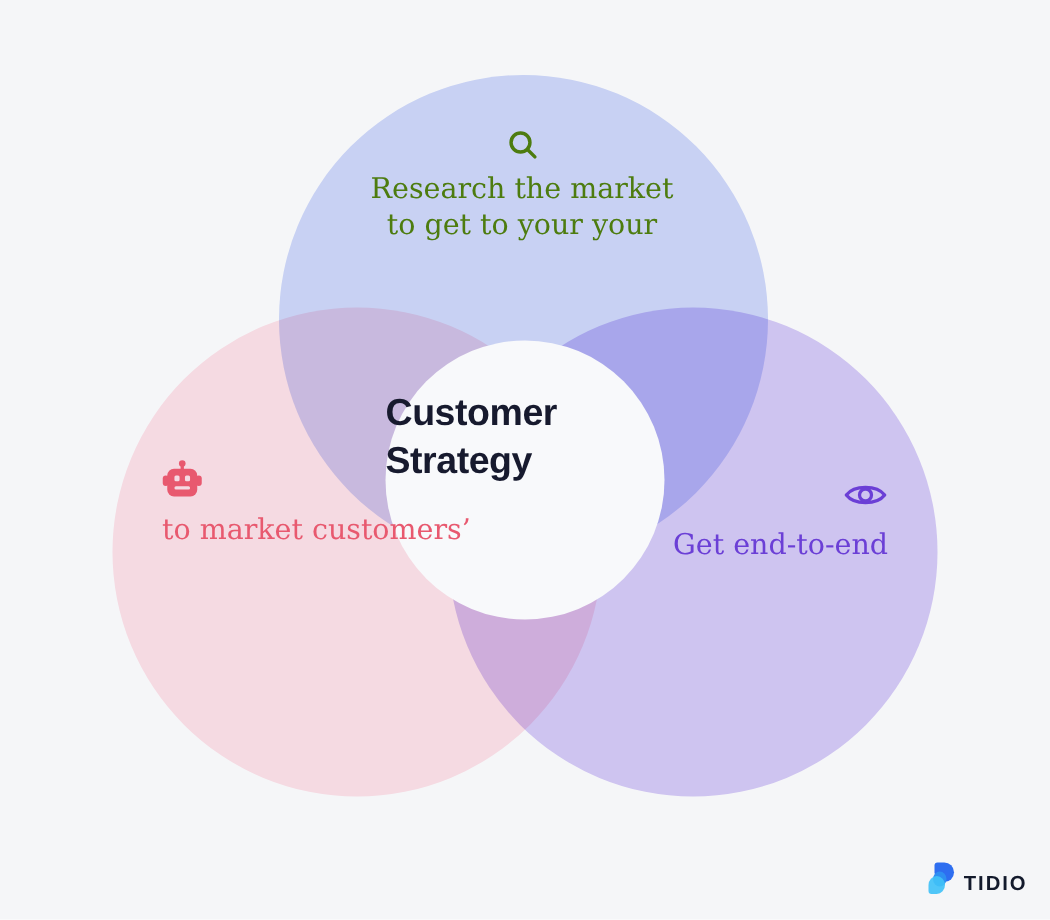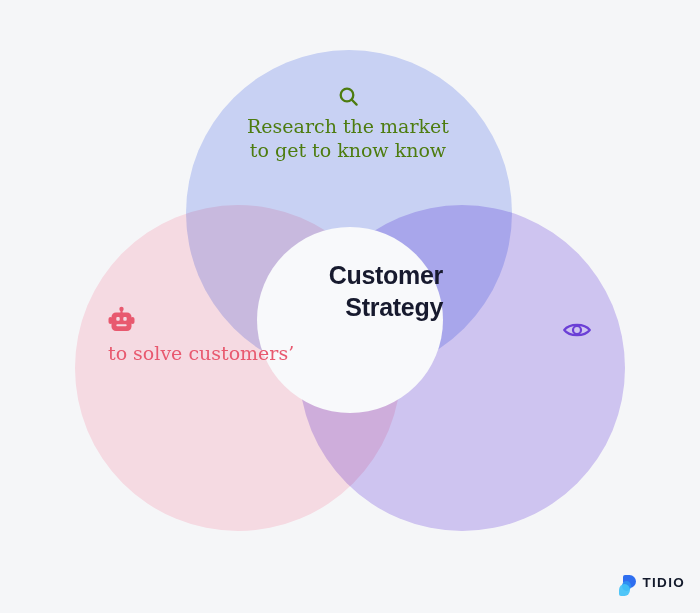--- a/index.html
+++ b/index.html
@@ -22,21 +22,21 @@
   .center-circle{
     position:absolute;
     left:257px;top:227px;
     width:186px;height:186px;
     border-radius:50%;
     background:#f8f9fb;
   }
   .center-title{
     position:absolute;
     left:257px;top:259px;width:186px;
-    text-align:right;
+    text-align:left;
     font-family:"Liberation Sans","DejaVu Sans",sans-serif;
     font-weight:bold;
     font-size:25px;line-height:32px;
     letter-spacing:-0.3px;
     color:#171a2e;
   }
   .label{position:absolute;font-size:19px;}
   .label .line{white-space:nowrap;}
   .lbl-top{
     left:218px;top:86px;width:260px;
@@ -50,21 +50,21 @@
   .lbl-left .icon-wrap{margin-bottom:9px;height:26px;}
   .lbl-right{
     right:108px;top:320px;width:200px;
     text-align:right;line-height:25px;color:#6b3fd6;
   }
   .lbl-right .icon-wrap{margin-bottom:11px;height:20px;}
   .icon-wrap svg{display:inline-block;vertical-align:top;}
   .brand{
     position:absolute;
     right:15px;bottom:17px;
-    display:flex;align-items:flex-start;gap:7px;
+    display:flex;align-items:flex-end;gap:7px;
   }
   .brand-mark{position:relative;width:17px;height:21px;}
   .brand-mark .t-blue{
     position:absolute;right:0;top:0;width:13px;height:13px;
     background:#2e6ef0;border-radius:2px 50% 50% 50%;
   }
   .brand-mark .t-mid{
     position:absolute;left:3px;top:6px;width:9px;height:10px;
     background:#2e8ff2;border-radius:50%;
   }
@@ -95,46 +95,47 @@
   </div>
 
   <div class="label lbl-top" style="color: #4d7c0f;">
     <div class="icon-wrap">
       <svg width="21" height="21" viewBox="0 0 21 21" fill="none">
         <circle cx="9" cy="9" r="6.3" stroke="currentColor" stroke-width="2.3"></circle>
         <line x1="13.8" y1="13.8" x2="18.6" y2="18.6" stroke="currentColor" stroke-width="2.3" stroke-linecap="round"></line>
       </svg>
     </div>
     <div class="line">Research the market</div>
-    <div class="line">to get to know know</div>
+    <div class="line">to get to your your</div>
   </div>
 
   <div class="label lbl-left" style="color: rgb(232, 89, 111);">
     <div class="icon-wrap">
       <svg width="27" height="26" viewBox="0 0 27 26">
         <circle cx="13.5" cy="3" r="2.2" fill="currentColor"></circle>
         <rect x="12.4" y="3.5" width="2.2" height="3.5" fill="currentColor"></rect>
         <rect x="0.5" y="11" width="4" height="7" rx="2" fill="currentColor"></rect>
         <rect x="22.5" y="11" width="4" height="7" rx="2" fill="currentColor"></rect>
         <rect x="3.5" y="6.5" width="20" height="18.5" rx="4.5" fill="currentColor"></rect>
         <rect x="8.3" y="11" width="3.4" height="3.8" rx="1" fill="#f5dae3"></rect>
         <rect x="15.3" y="11" width="3.4" height="3.8" rx="1" fill="#f5dae3"></rect>
         <rect x="8.3" y="18.2" width="10.4" height="2.1" rx="1" fill="#f5dae3"></rect>
       </svg>
     </div>
-    <div class="line">to solve customers’</div>
+    <div class="line">to market customers’</div>
   </div>
 
   <div class="label lbl-right" style="color: rgb(107, 63, 214);">
     <div class="icon-wrap">
       <svg width="30" height="20" viewBox="0 0 30 20" fill="none">
         <path d="M2.2 10 C 7.5 3.2, 22.5 3.2, 27.8 10 C 22.5 16.8, 7.5 16.8, 2.2 10 Z" stroke="currentColor" stroke-width="2.2" stroke-linejoin="round"></path>
         <circle cx="15" cy="10" r="4" stroke="currentColor" stroke-width="2.2"></circle>
       </svg>
     </div>
+    <div class="line">Get end-to-end</div>
   </div>
 
   <div class="brand">
     <div class="brand-mark">
       <div class="t-blue"></div>
       <div class="t-mid"></div>
       <div class="t-cyan"></div>
     </div>
     <span class="brand-name">TIDIO</span>
   </div>

